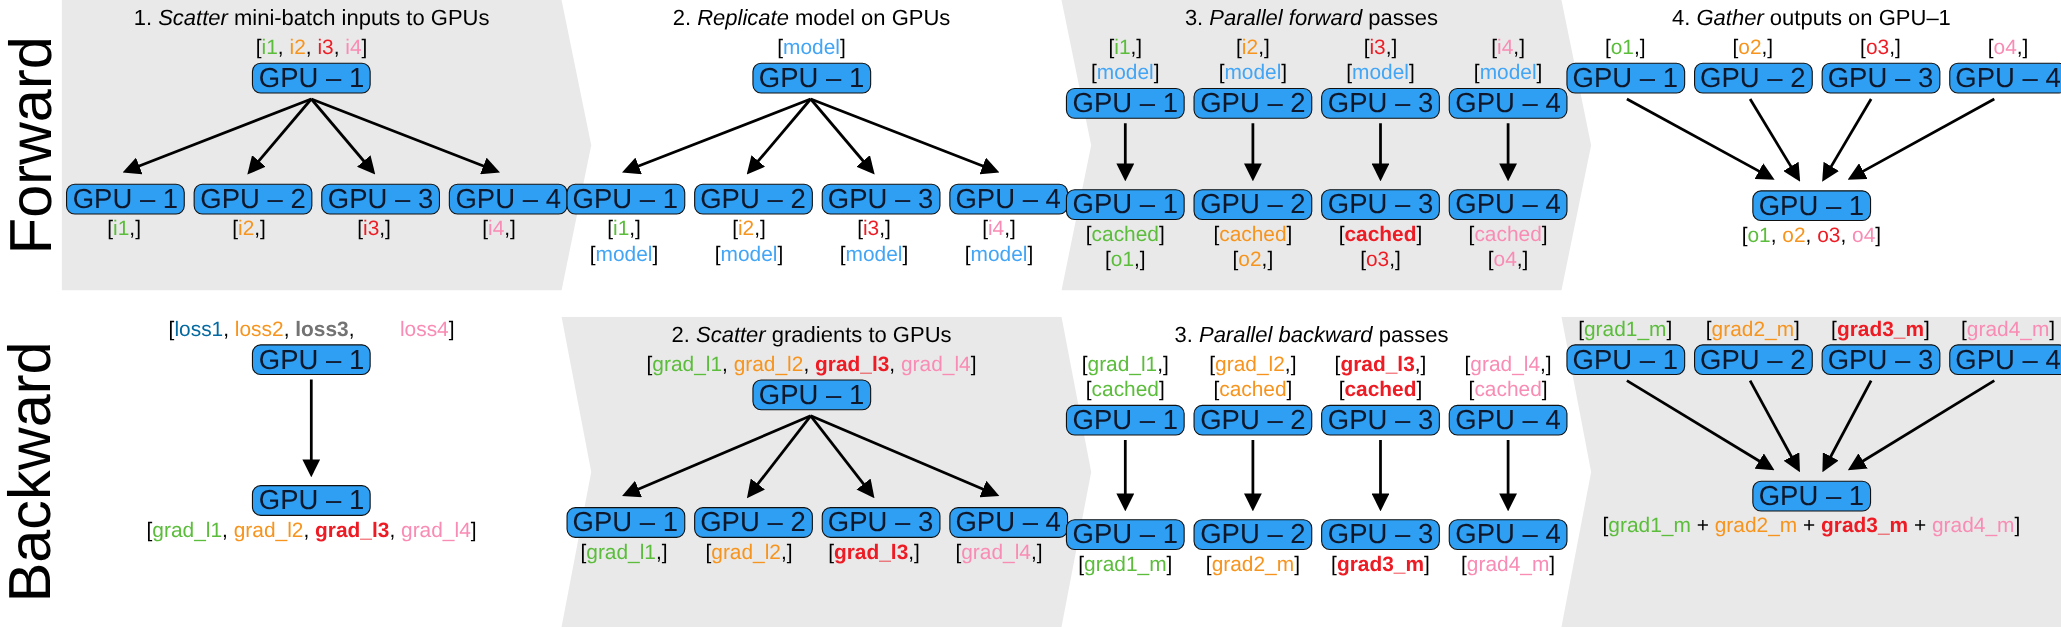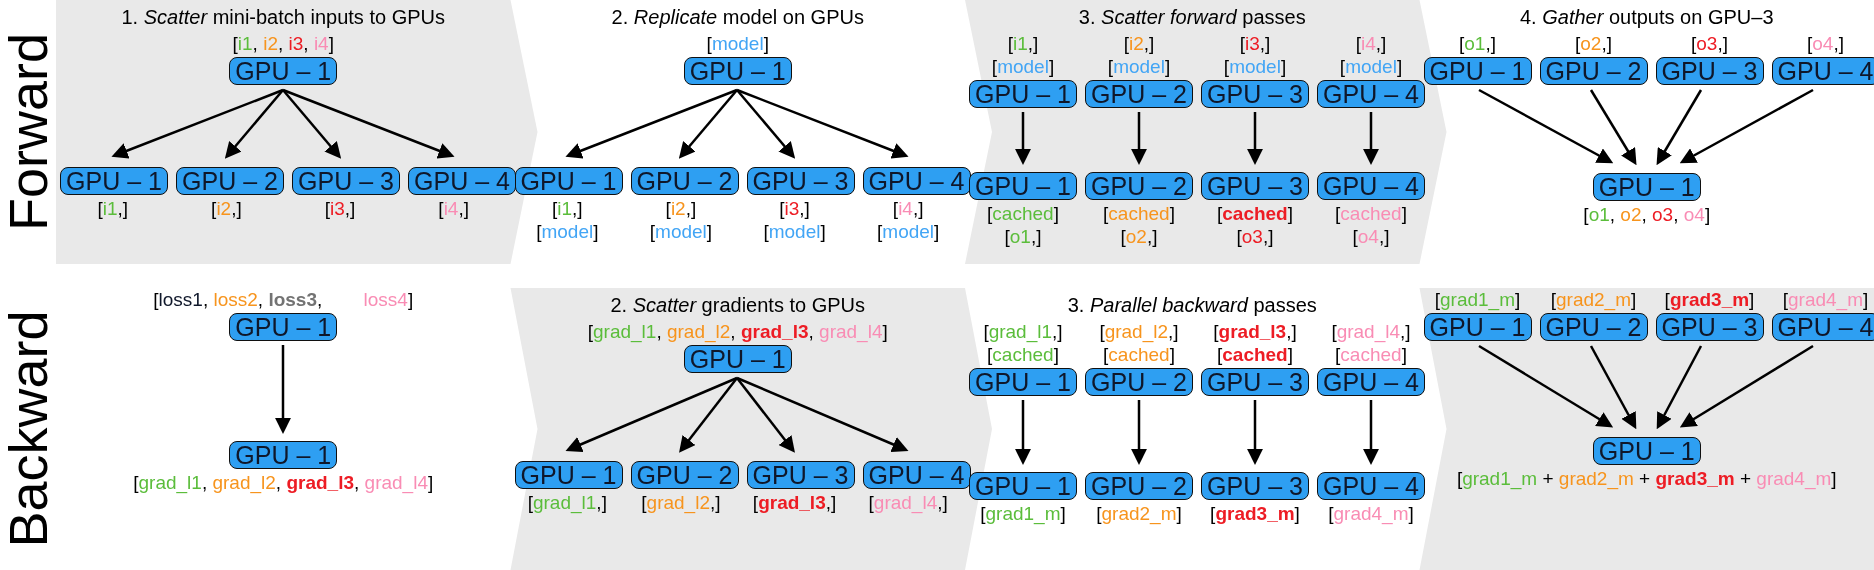--- a/index.html
+++ b/index.html
@@ -100,21 +100,21 @@
               <div class="lbl"><span>[</span><span style="color: rgb(66, 165, 245);">model</span><span>]</span></div>
             </div>
             <div class="pcol">
               <div class="lbl"><span>[</span><span style="color: rgb(249, 140, 180);">i4</span><span>,]</span></div>
               <div class="lbl"><span>[</span><span style="color: rgb(66, 165, 245);">model</span><span>]</span></div>
             </div>
           </div>
         </div>
 
         <div class="panel">
-          <div class="title"><span>3. </span><span style="font-style: italic;">Scatter forward</span><span> passes</span></div>
+          <div class="title"><span>3. </span><span style="font-style: italic;">Parallel forward</span><span> passes</span></div>
           <div class="grid4">
             <div class="pcol">
               <div class="lbl"><span>[</span><span style="color: rgb(91, 189, 59);">i1</span><span>,]</span></div>
               <div class="lbl"><span>[</span><span style="color: rgb(66, 165, 245);">model</span><span>]</span></div>
               <div class="gpu">GPU – 1</div>
               <svg width="18" height="60" viewBox="0 0 18 60">
                   <line x1="9" y1="2" x2="9" y2="50" marker-end="url(#ah)"></line>
                 </svg>
               <div class="gpu">GPU – 1</div>
               <div class="lbl"><span>[</span><span style="color: rgb(91, 189, 59);">cached</span><span>]</span></div>
@@ -150,21 +150,21 @@
                   <line x1="9" y1="2" x2="9" y2="50" marker-end="url(#ah)"></line>
                 </svg>
               <div class="gpu">GPU – 4</div>
               <div class="lbl"><span>[</span><span style="color: rgb(249, 140, 180);">cached</span><span>]</span></div>
               <div class="lbl"><span>[</span><span style="color: rgb(249, 140, 180);">o4</span><span>,]</span></div>
             </div>
           </div>
         </div>
 
         <div class="panel">
-          <div class="title"><span>4. </span><span style="font-style: italic;">Gather</span><span> outputs on GPU–3</span></div>
+          <div class="title"><span>4. </span><span style="font-style: italic;">Gather</span><span> outputs on GPU–1</span></div>
           <div class="grid4">
             <div class="pcol">
               <div class="lbl"><span>[</span><span style="color: rgb(91, 189, 59);">o1</span><span>,]</span></div>
               <div class="gpu">GPU – 1</div>
             </div>
             <div class="pcol">
               <div class="lbl"><span>[</span><span style="color: rgb(247, 148, 29);">o2</span><span>,]</span></div>
               <div class="gpu">GPU – 2</div>
             </div>
             <div class="pcol">
@@ -195,21 +195,21 @@
       <span class="side-label">Backward</span>
     </div>
     <div class="panels">
       <svg class="rowbg" width="1818" height="282" viewBox="0 0 1818 282">
         <polygon points="454.5,0 909,0 936,141 909,282 454.5,282 481.5,141" fill="#E9E9E9"></polygon>
         <polygon points="1363.5,0 1818,0 1818,282 1363.5,282 1390.5,141" fill="#E9E9E9"></polygon>
       </svg>
       <div class="panelrow">
 
         <div class="panel">
-          <div class="lbl"><span>[</span><span style="color: #0f172a;">loss1</span><span>, </span><span style="color: rgb(247, 148, 29);">loss2</span><span>, </span><span style="color: #737373; font-weight: bold;">loss3</span><span>, </span><span style="color: rgb(249, 140, 180); margin-left: 36px;">loss4</span><span>]</span></div>
+          <div class="lbl"><span>[</span><span style="color: #0369a1;">loss1</span><span>, </span><span style="color: rgb(247, 148, 29);">loss2</span><span>, </span><span style="color: #737373; font-weight: bold;">loss3</span><span>, </span><span style="color: rgb(249, 140, 180); margin-left: 36px;">loss4</span><span>]</span></div>
           <div class="gpu">GPU – 1</div>
           <svg width="18" height="96" viewBox="0 0 18 96">
               <line x1="9" y1="2" x2="9" y2="86" marker-end="url(#ah)"></line>
             </svg>
           <div class="gpu">GPU – 1</div>
           <div class="lbl"><span>[</span><span style="color: rgb(91, 189, 59);">grad_l1</span><span>, </span><span style="color: rgb(247, 148, 29);">grad_l2</span><span>, </span><span style="color: rgb(237, 28, 36); font-weight: bold;">grad_l3</span><span>, </span><span style="color: rgb(249, 140, 180);">grad_l4</span><span>]</span></div>
         </div>
 
         <div class="panel">
           <div class="title"><span>2. </span><span style="font-style: italic;">Scatter</span><span> gradients to GPUs</span></div>

